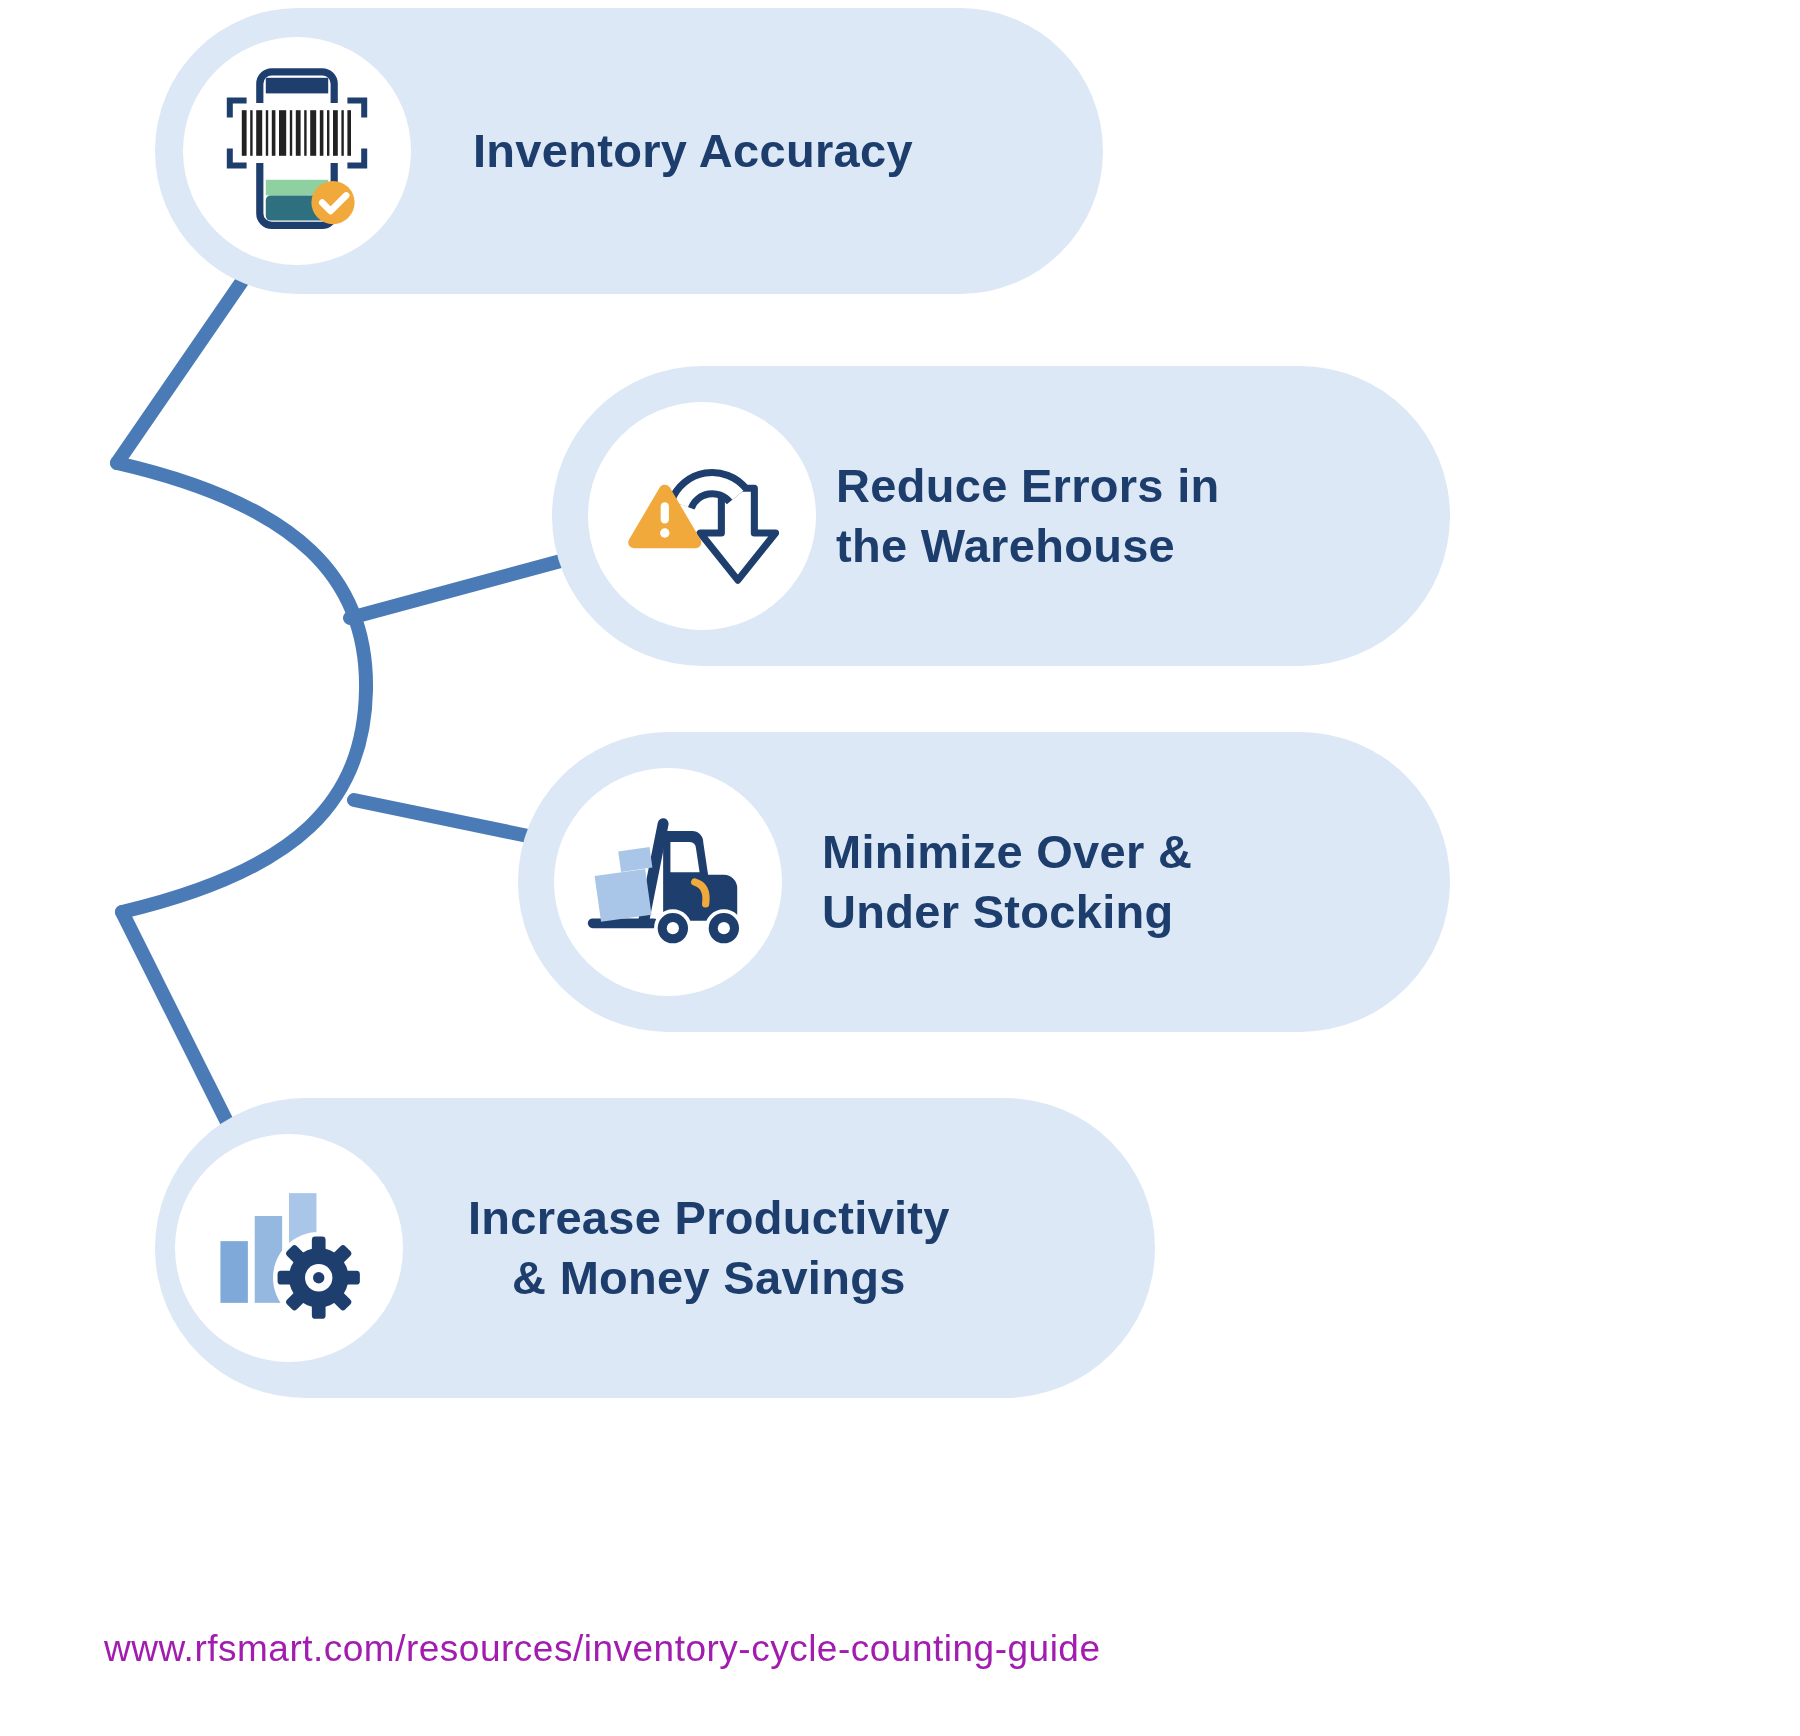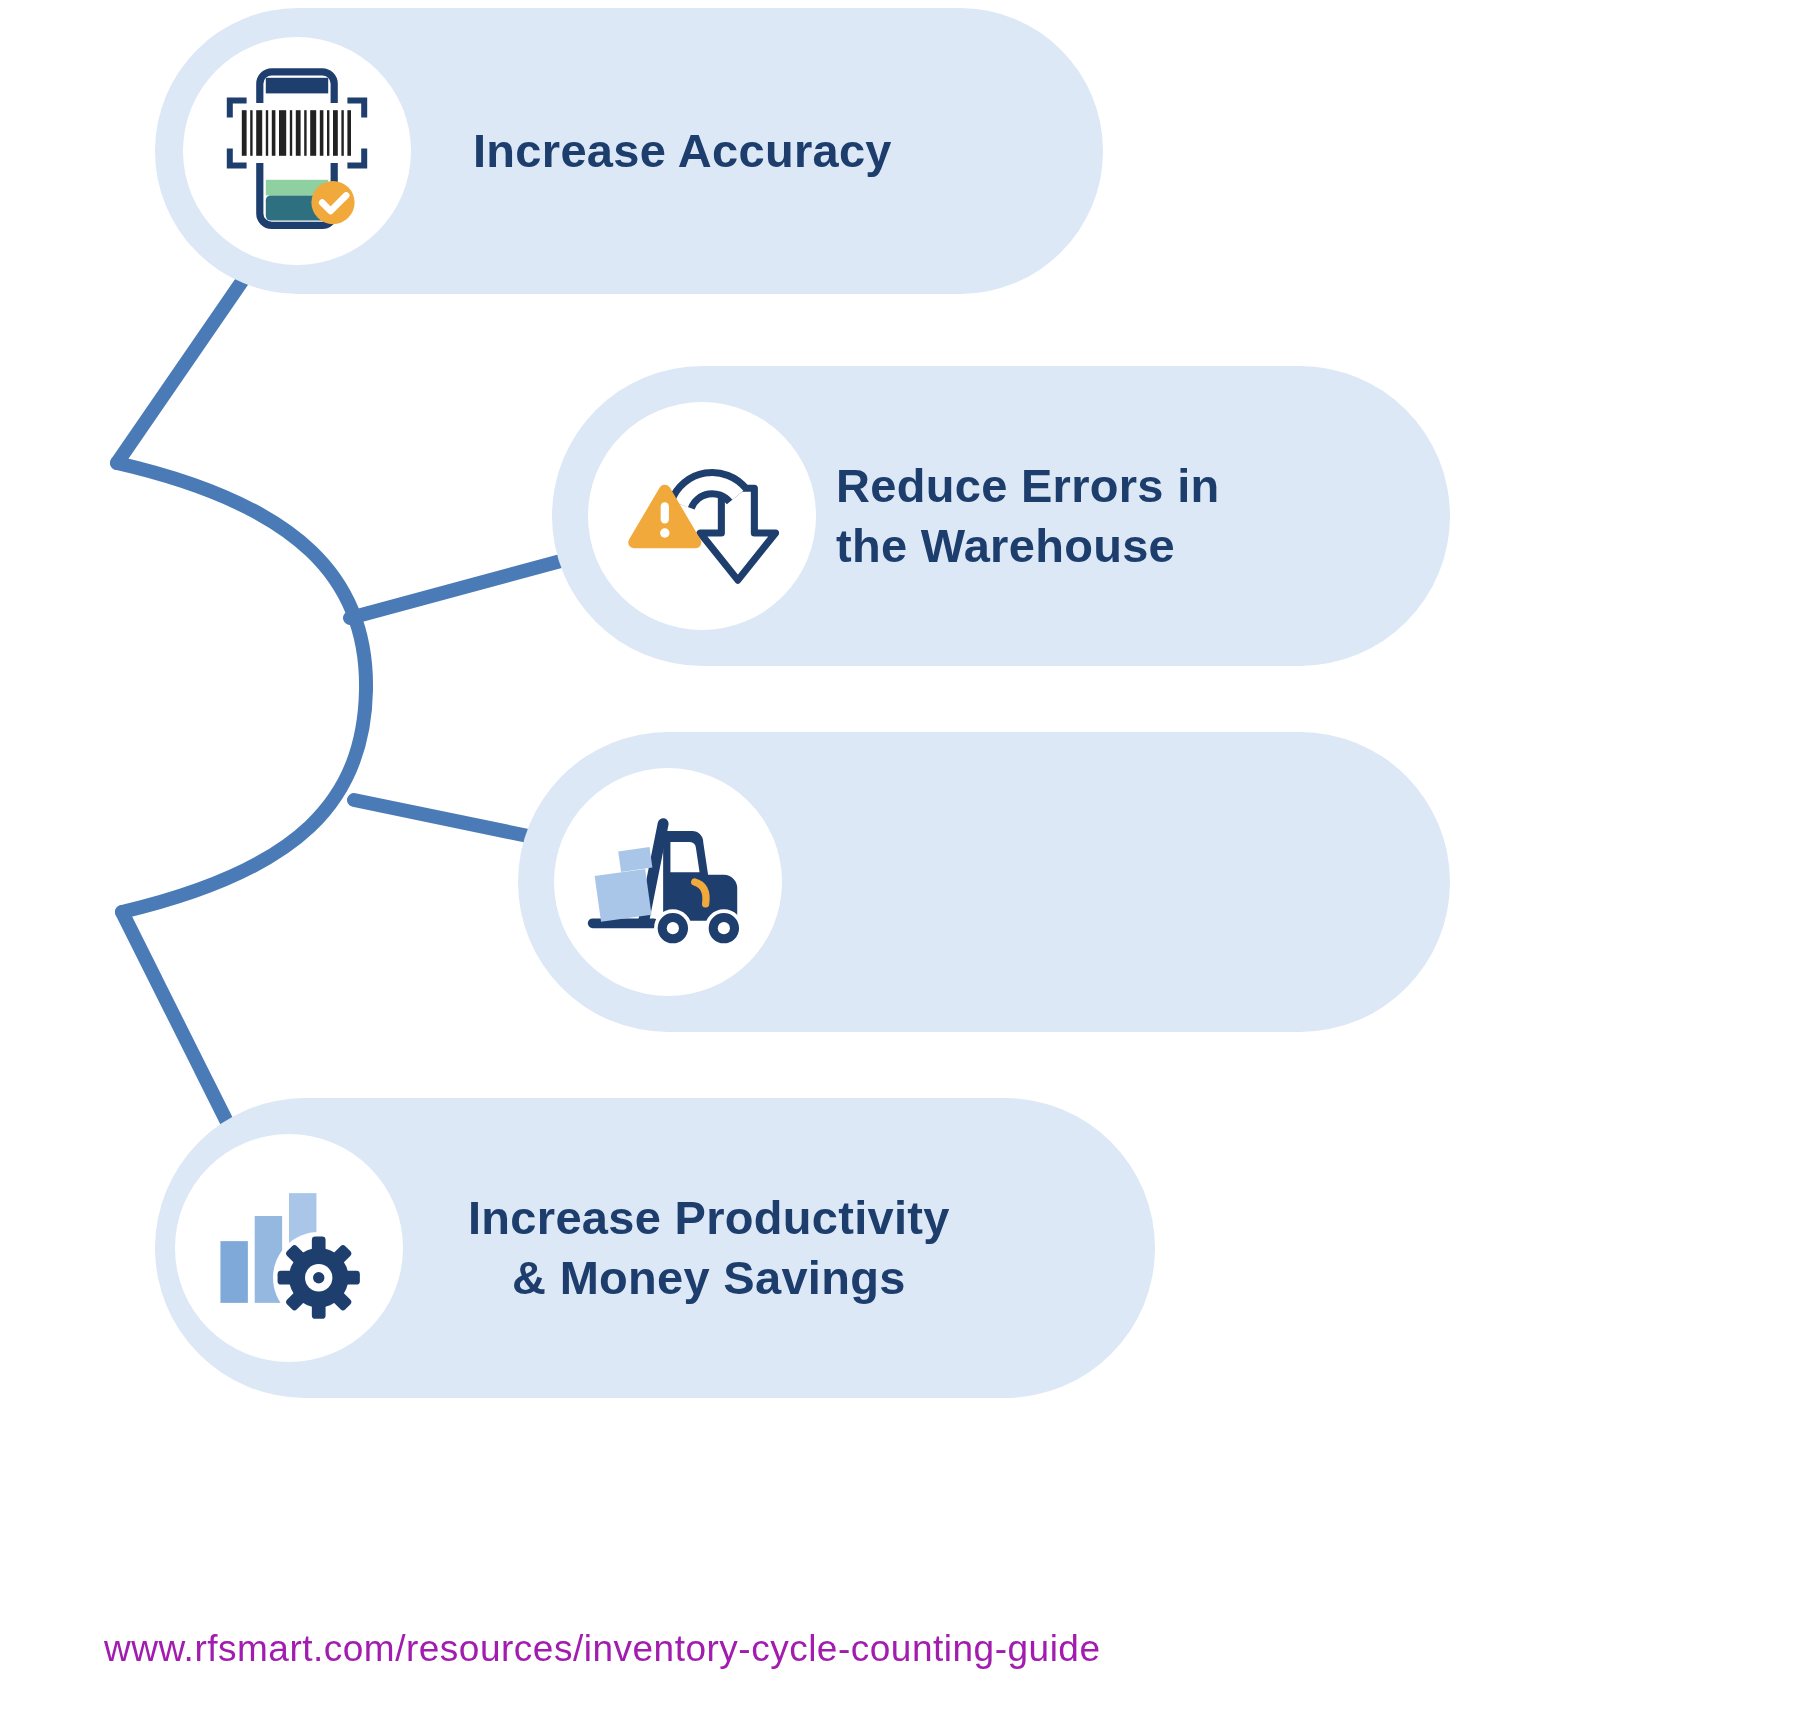--- a/index.html
+++ b/index.html
@@ -83,21 +83,21 @@
       <g fill="none" stroke="#1e3e6e" stroke-width="5">
         <path d="M10,42 V28 H24"></path>
         <path d="M122,42 V28 H108"></path>
         <path d="M10,68 V82 H24"></path>
         <path d="M122,68 V82 H108"></path>
       </g>
       <circle cx="96" cy="113" r="18" fill="#f2a93c"></circle>
       <path d="M87,113 l7,7 l13,-13" fill="none" stroke="#ffffff" stroke-width="5.5" stroke-linecap="round" stroke-linejoin="round"></path>
     </svg>
   </div>
-  <div class="card-label">Increase Accuracy</div>
+  <div class="card-label">Inventory Accuracy</div>
 </div>
 
 <div class="card c2">
   <div class="icon-circle">
     <svg width="165" height="165" viewBox="0 0 140 140">
 
       <path d="M86,46 L114,46 L114,84 L132,84 L100,124 L68,84 L86,84 Z" fill="#ffffff" stroke="#1e3e6e" stroke-width="6" stroke-linejoin="round"></path>
 
       <path d="M52,60 A28,28 0 0 1 100,52" fill="none" stroke="#1e3e6e" stroke-width="24"></path>
       <path d="M52,60 A28,28 0 0 1 100,52" fill="none" stroke="#ffffff" stroke-width="12"></path>
@@ -127,20 +127,22 @@
       <path d="M72,27 h16 a5,5 0 0 1 5,5 l3,20 h-24 z" fill="#ffffff"></path>
 
       <path d="M92,60 q11,3 9,18" stroke="#f2a93c" stroke-width="6" fill="none" stroke-linecap="round"></path>
 
       <circle cx="74" cy="98" r="14" fill="#1e3e6e" stroke="#ffffff" stroke-width="3"></circle>
       <circle cx="74" cy="98" r="5" fill="#ffffff"></circle>
       <circle cx="116" cy="98" r="14" fill="#1e3e6e" stroke="#ffffff" stroke-width="3"></circle>
       <circle cx="116" cy="98" r="5" fill="#ffffff"></circle>
     </svg>
   </div>
+  <div class="card-label">Minimize Over &amp;
+Under Stocking</div>
 </div>
 
 <div class="card c4">
   <div class="icon-circle">
     <svg width="160" height="160" viewBox="0 0 140 140">
 
       <rect x="10" y="64" width="24" height="54" fill="#7ea9d8"></rect>
       <rect x="40" y="42" width="24" height="76" fill="#94b8e0"></rect>
       <rect x="70" y="22" width="24" height="96" fill="#a9c6e8"></rect>
 

